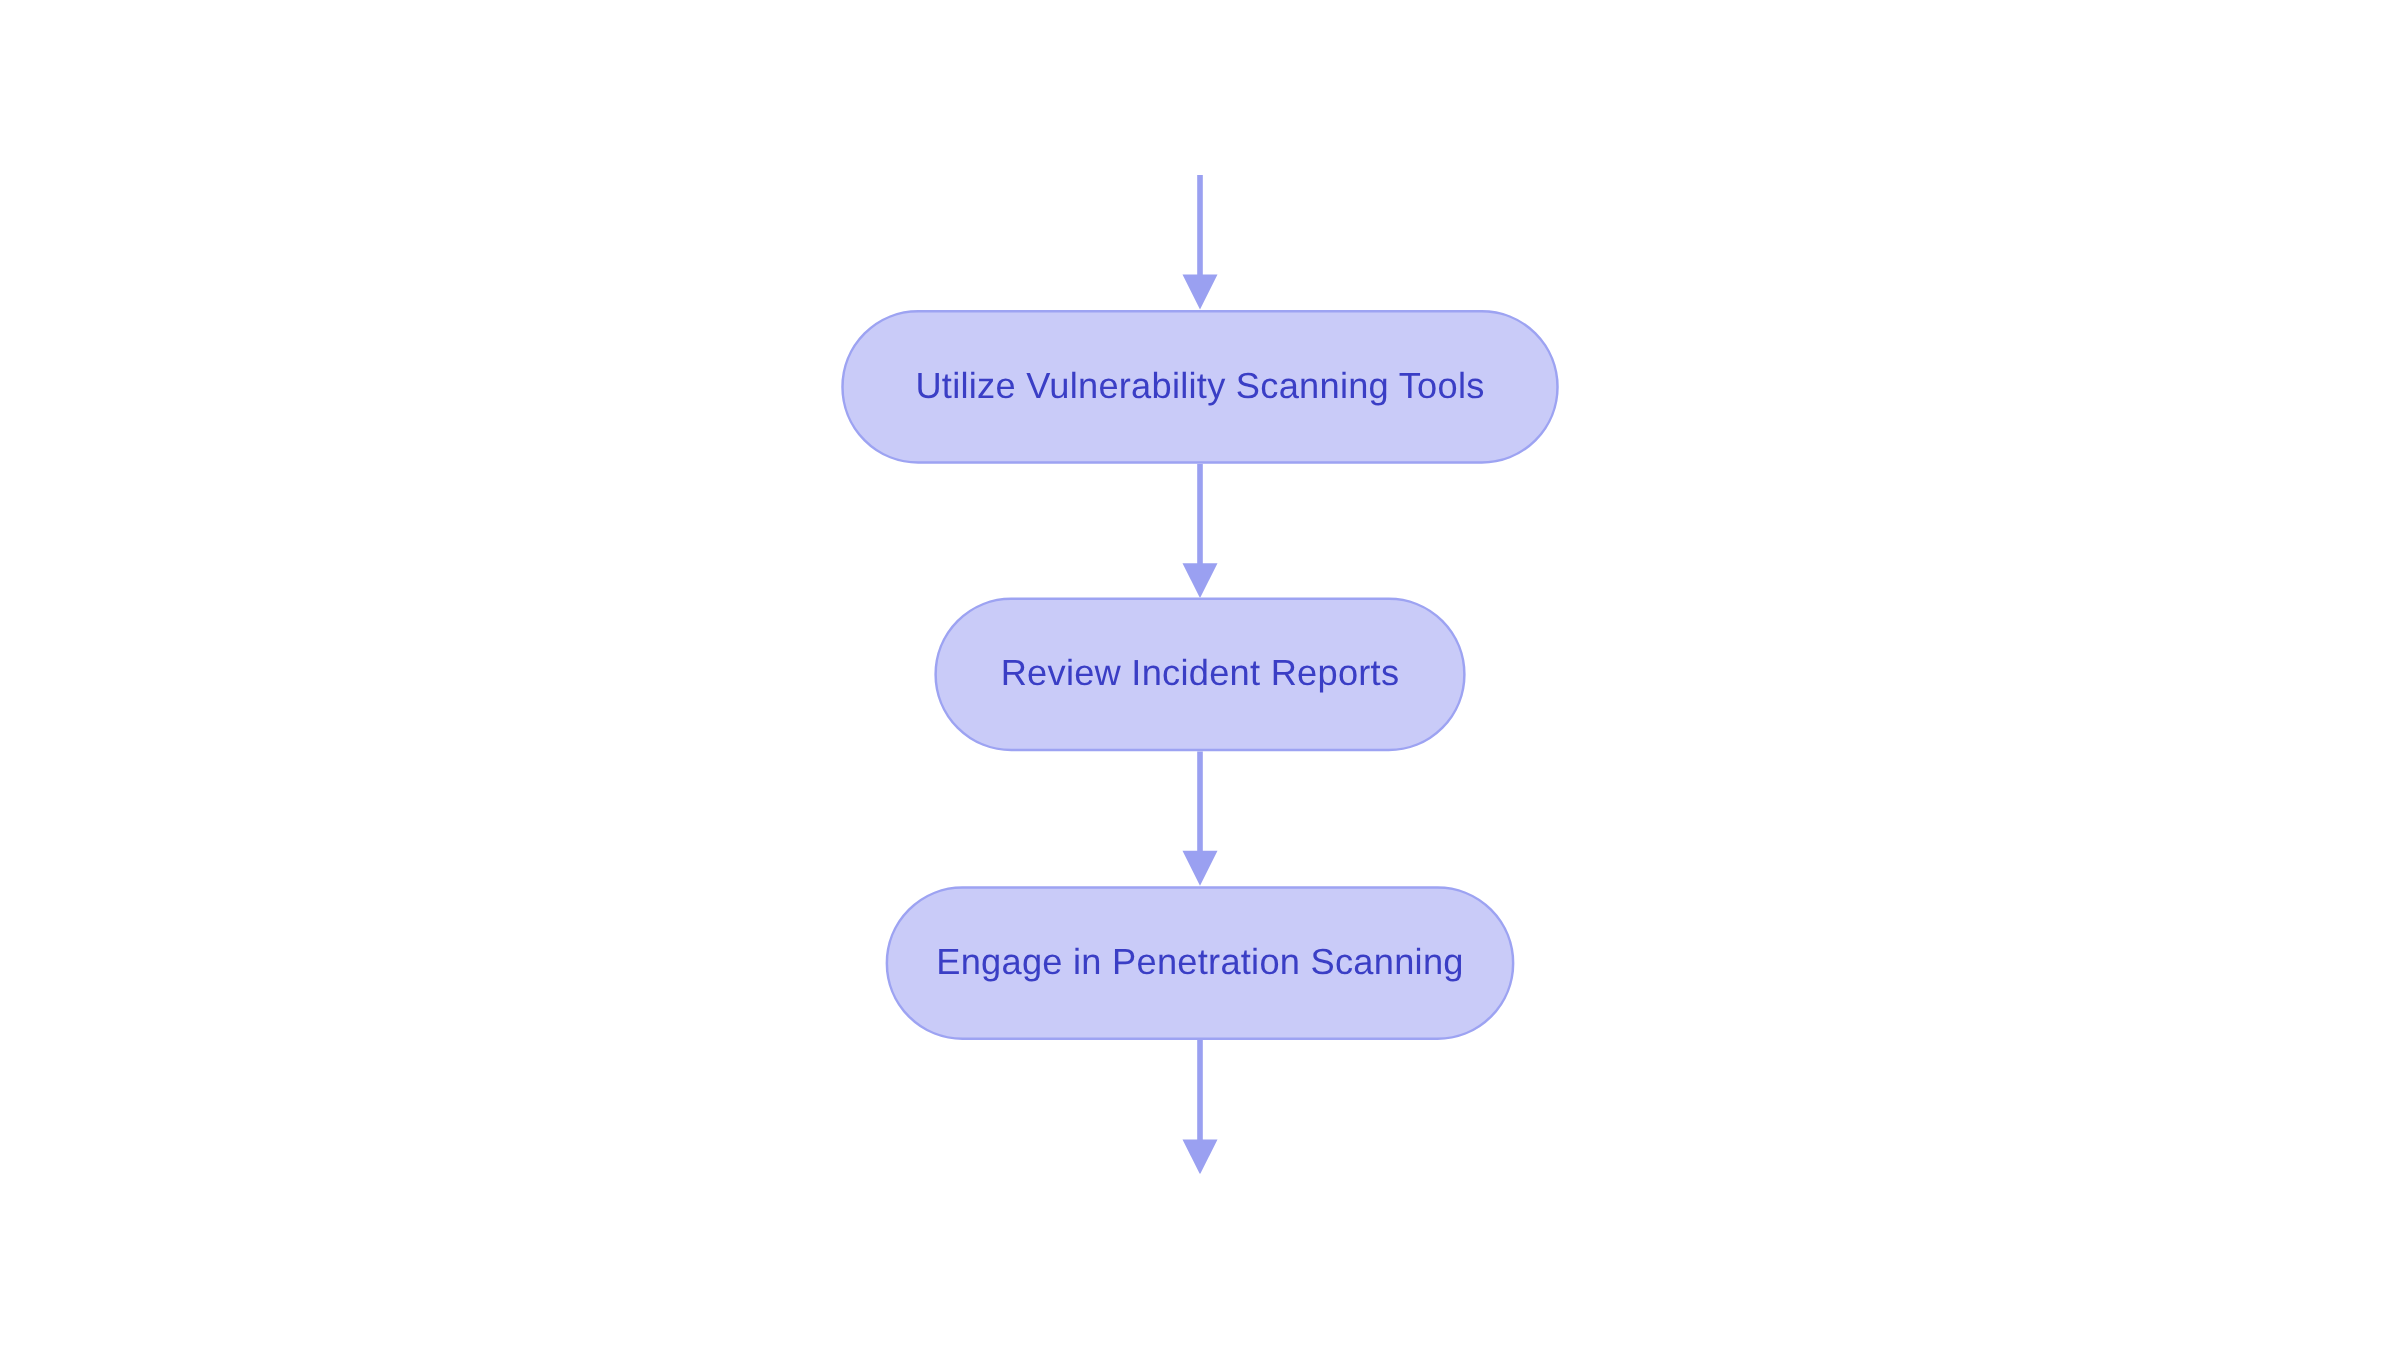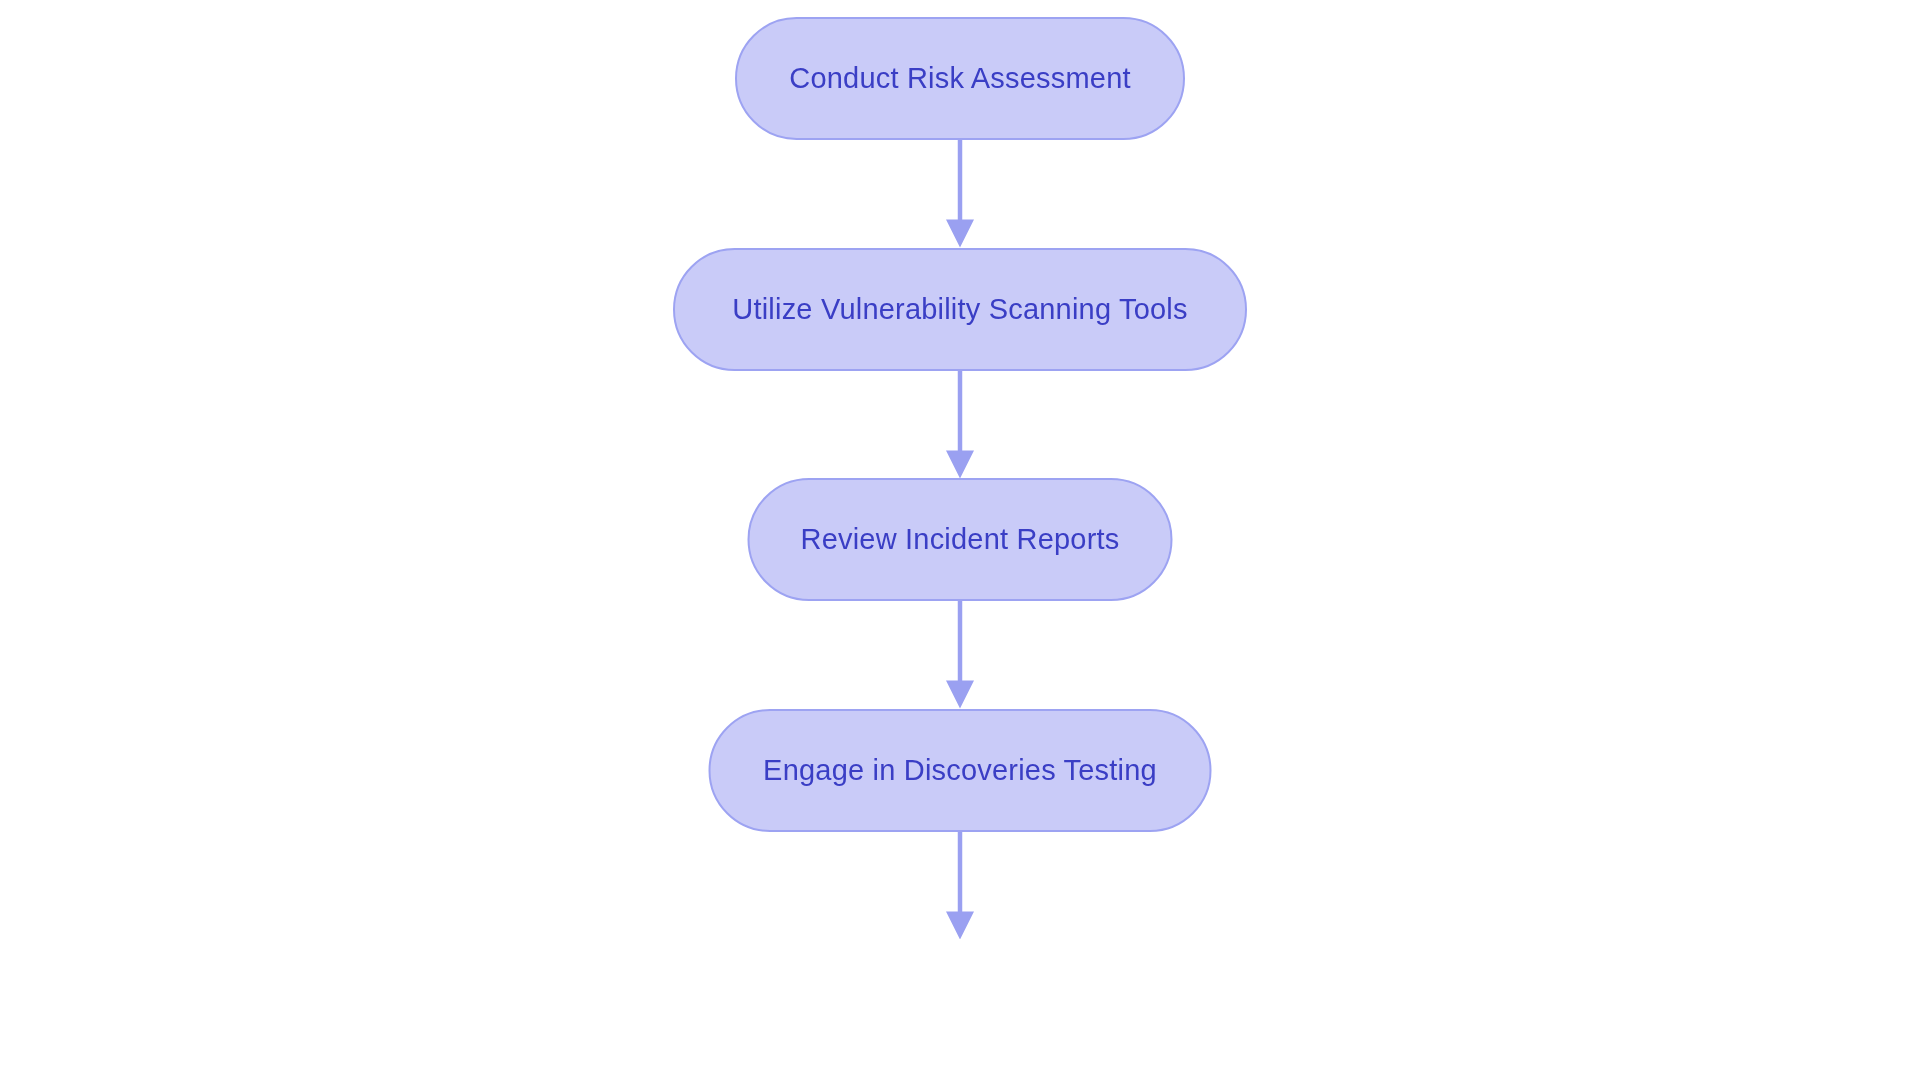--- a/index.html
+++ b/index.html
@@ -39,31 +39,28 @@
     position: absolute;
     left: 50%;
     transform: translateX(-50%);
     display: block;
   }
 </style>
 </head>
 <body>
 
 <div class="canvas">
-    <div class="flow-node" style="top: 17px; width: 450px;">
-      <span class="label">Conduct Risk Assessment</span>
-    </div>
     <div class="flow-node" style="top: 247.5px; width: 574px;">
       <span class="label">Utilize Vulnerability Scanning Tools</span>
     </div>
     <div class="flow-node" style="top: 478px; width: 425px;">
       <span class="label">Review Incident Reports</span>
     </div>
     <div class="flow-node" style="top: 708.5px; width: 503px;">
-      <span class="label">Engage in Discoveries Testing</span>
+      <span class="label">Engage in Penetration Scanning</span>
     </div>
     <svg width="36" height="107.5" viewBox="0 0 36 107.5" class="flow-arrow" style="top: 140px;">
       <line x1="18" y1="0" x2="18" y2="83.5" stroke="#9aa0f1" stroke-width="4.5"></line>
       <polygon points="4,79.5 32,79.5 18,107.5" fill="#9aa0f1"></polygon>
     </svg>
     <svg width="36" height="107.5" viewBox="0 0 36 107.5" class="flow-arrow" style="top: 370.5px;">
       <line x1="18" y1="0" x2="18" y2="83.5" stroke="#9aa0f1" stroke-width="4.5"></line>
       <polygon points="4,79.5 32,79.5 18,107.5" fill="#9aa0f1"></polygon>
     </svg>
     <svg width="36" height="107.5" viewBox="0 0 36 107.5" class="flow-arrow" style="top: 601px;">

